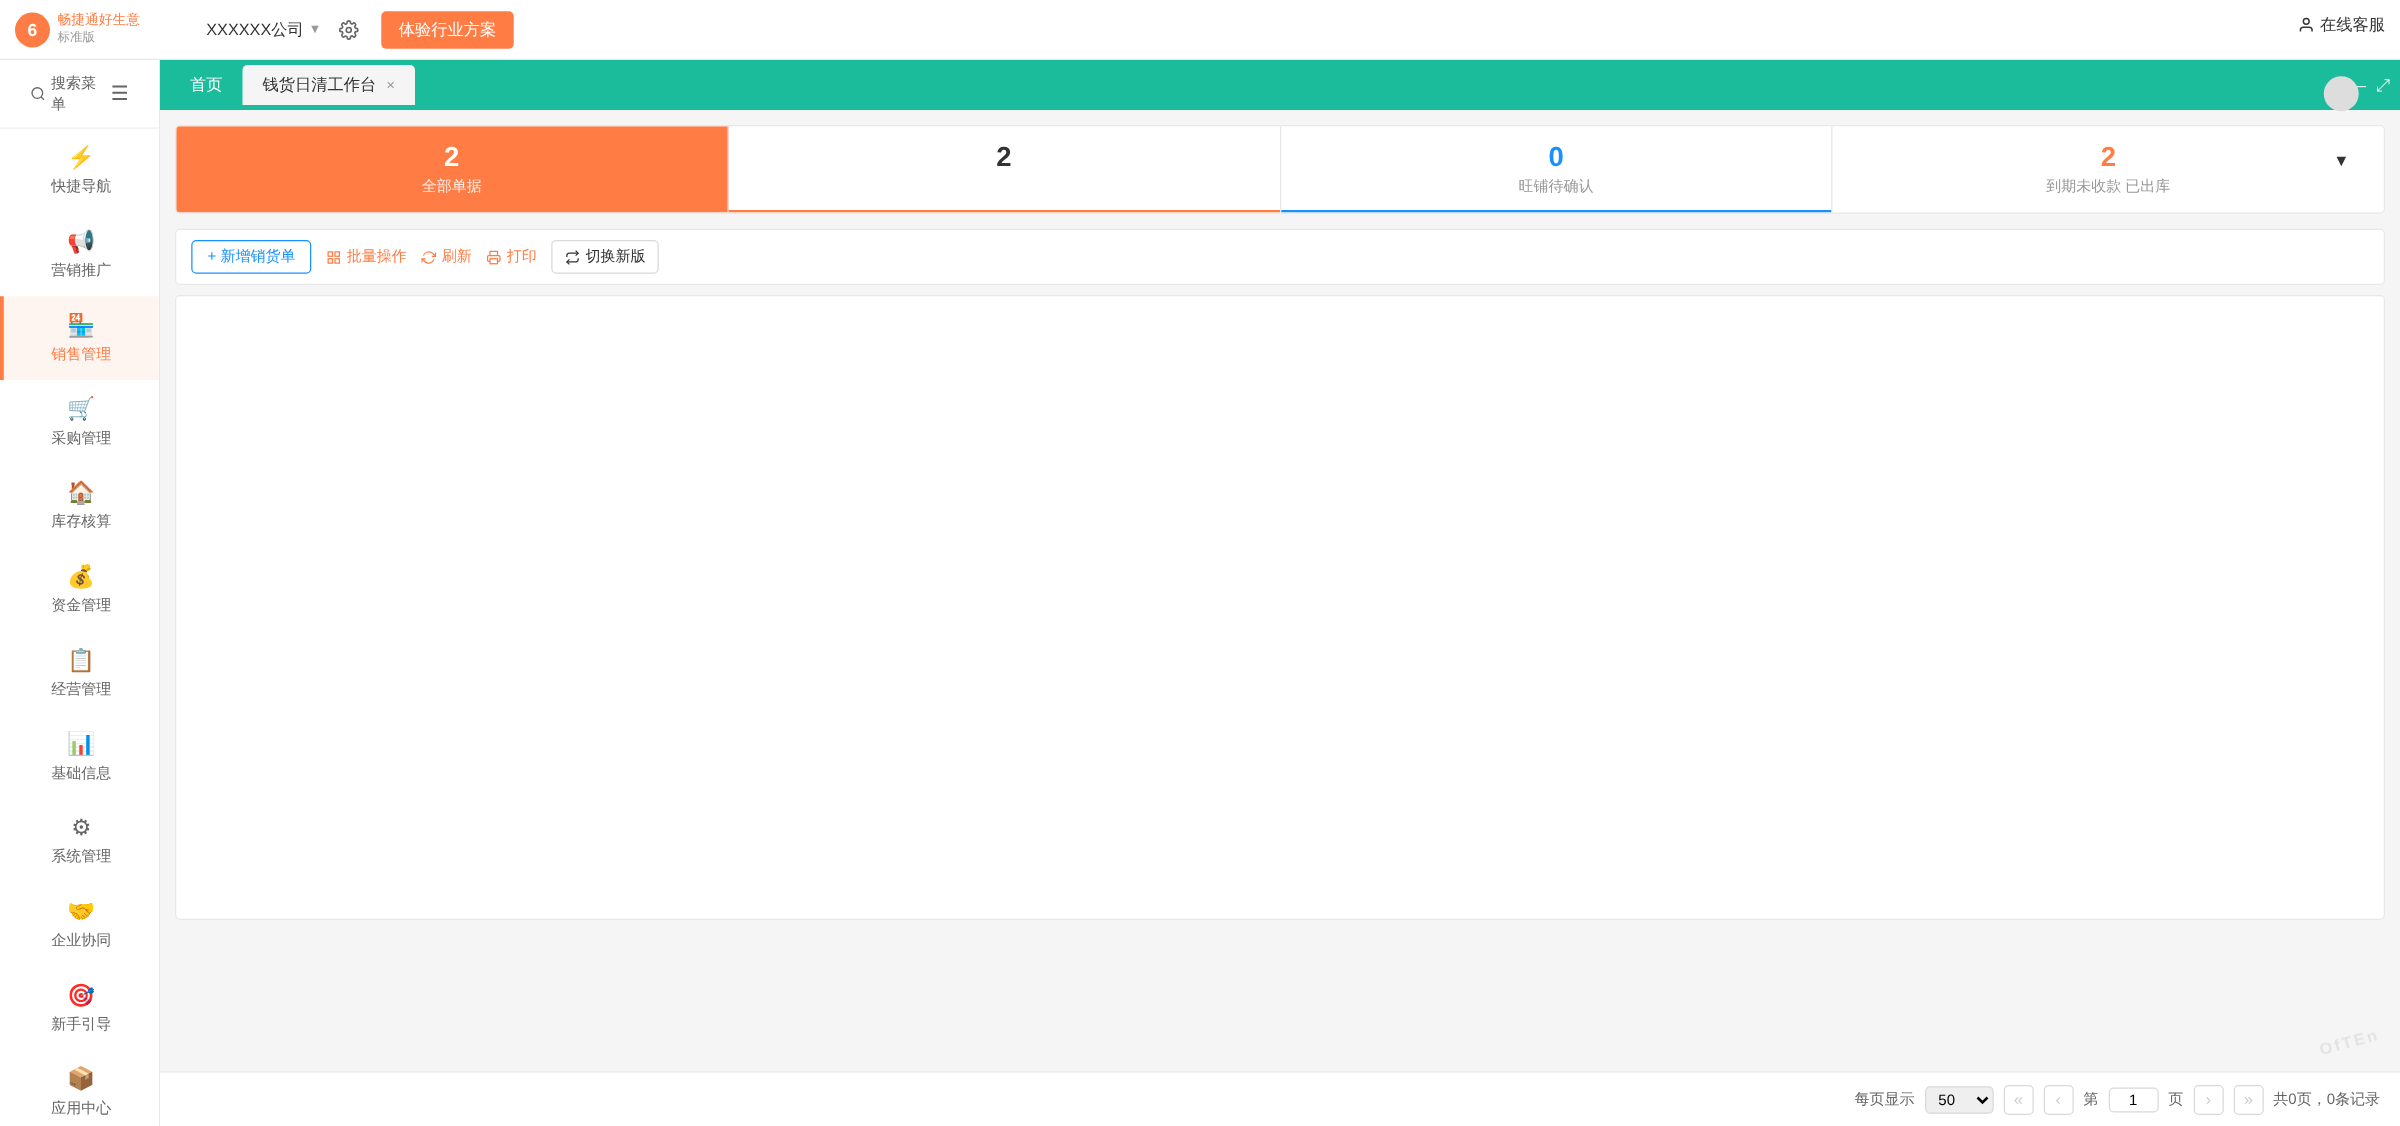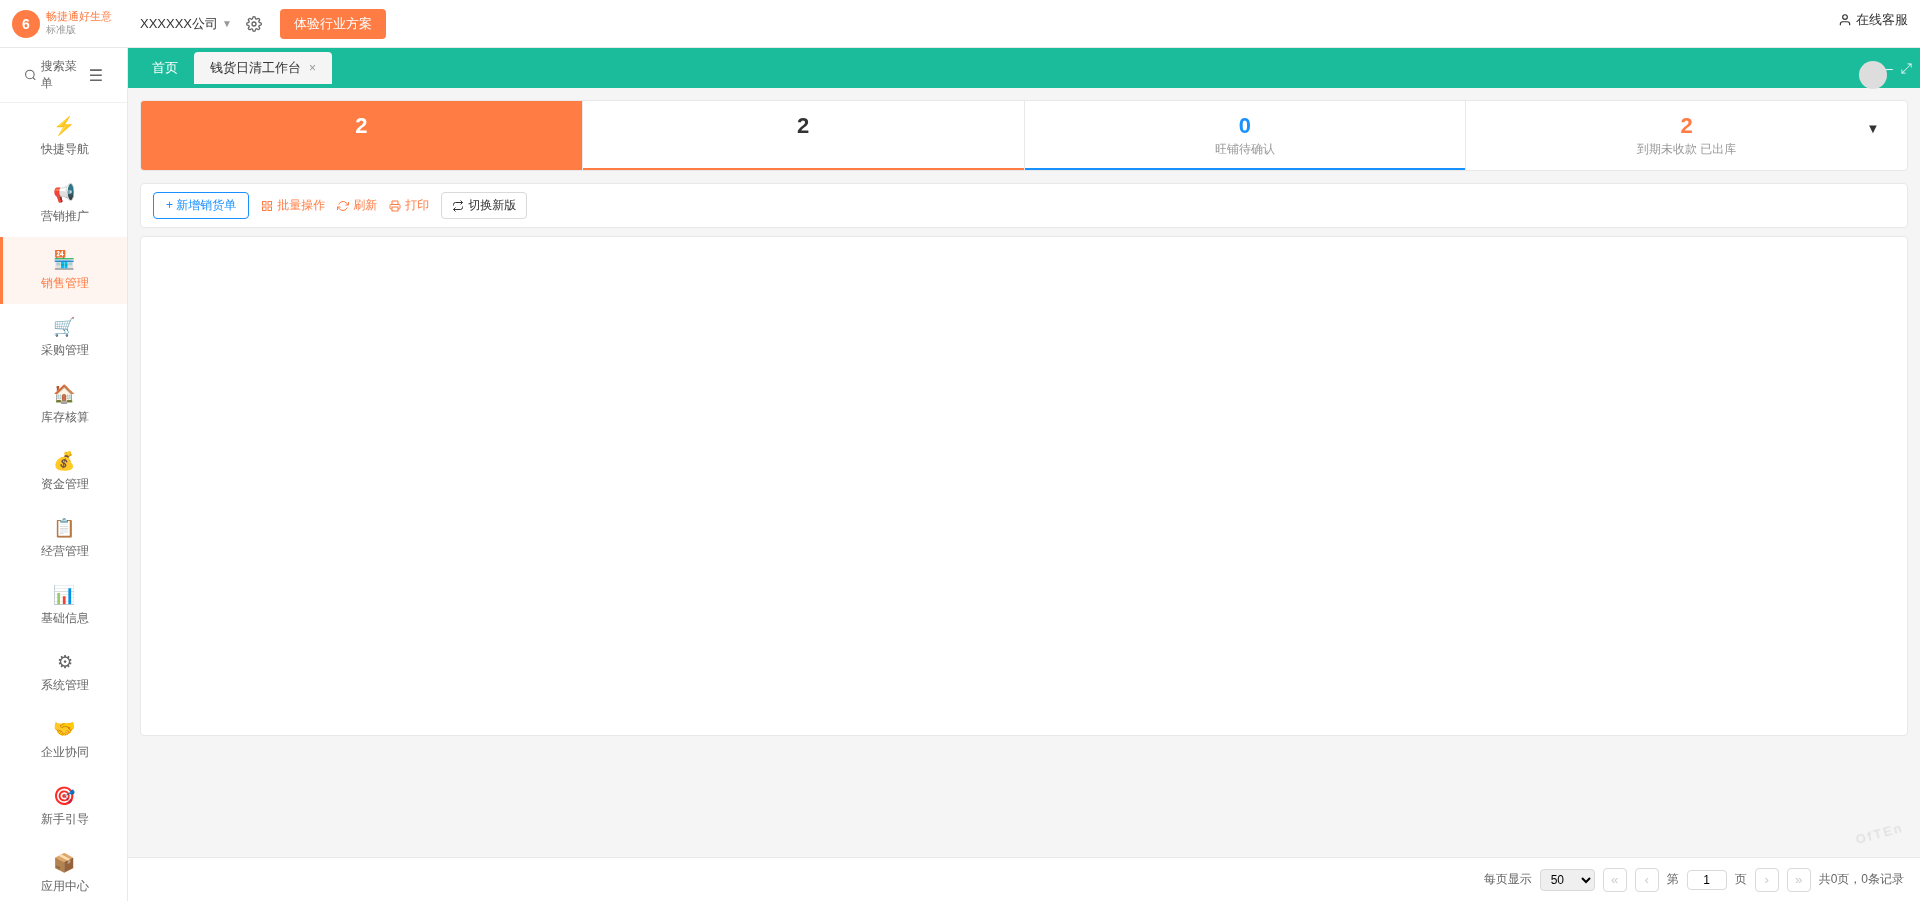--- a/index.html
+++ b/index.html
@@ -28,21 +28,21 @@
       background: #ff7c44;
       border-radius: 50%;
       display: flex; align-items: center; justify-content: center;
       color: #fff; font-size: 14px; font-weight: bold;
     }
     .logo-text { font-size: 11px; color: #ff7c44; line-height: 1.2; }
     .logo-sub { font-size: 10px; color: #999; }
 
     .company-selector {
       display: flex; align-items: center; gap: 4px;
-      margin-left: 0;
+      margin-left: 25px;
       font-size: 13px; color: #333;
       cursor: pointer;
     }
     .company-selector .arrow { color: #999; font-size: 10px; }
 
     .gear-btn {
       width: 28px; height: 28px;
       display: flex; align-items: center; justify-content: center;
       margin-left: 8px; cursor: pointer; color: #666;
     }
@@ -413,20 +413,21 @@
   </div>
 
 </div>
 
 <div class="main-content">
   <div class="content-inner">
 
     <div class="stats-tabs">
       <div class="stats-tab active">
         <div class="num">2</div>
+        <div class="label">全部单据</div>
       </div>
       <div class="stats-tab" style="position:relative;">
         <div class="tab-underline"></div>
         <div class="num" style="color:#333;">2</div>
       </div>
       <div class="stats-tab" style="position:relative;">
         <div class="second-tab-underline"></div>
         <div class="num blue">0</div>
         <div class="label">旺铺待确认</div>
       </div>

